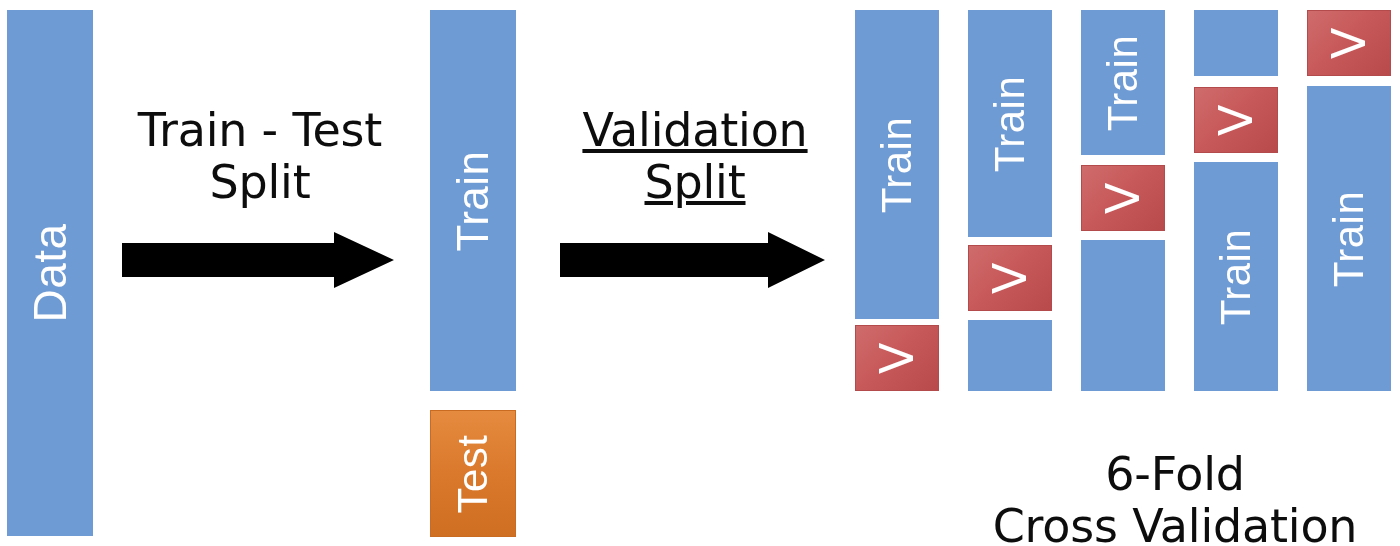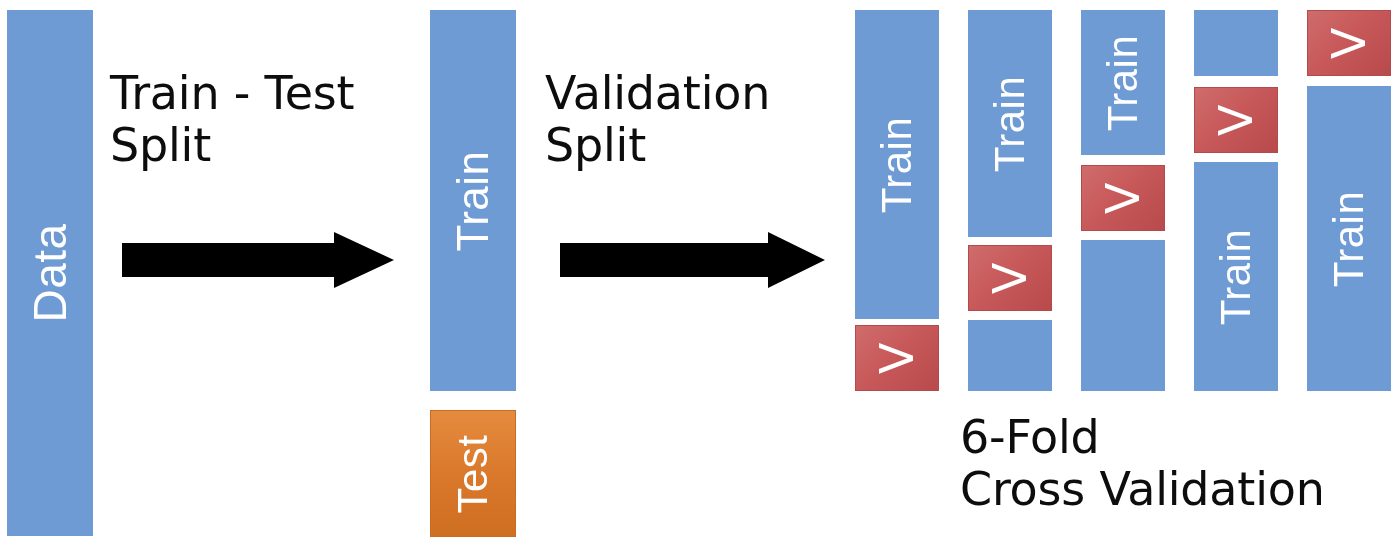--- a/index.html
+++ b/index.html
@@ -45,27 +45,28 @@
     border: 1px solid #c96c21;
   }
   .bar-red {
     background: linear-gradient(135deg, #cf6c6c 0%, #c8595a 45%, #b94a4b 100%);
     border: 1px solid #b34a4b;
   }
 
   
   .caption {
     position: absolute;
-    text-align: left;
+    text-align: center;
     color: #0d0d0d;
     font-weight: 400;
     line-height: 1.12;
     white-space: pre-line;
     font-family: "DejaVu Sans", sans-serif;
     letter-spacing: -0.2px;
+    margin-top: 37px;
   }
 
   
   .arrow {
     position: absolute;
   }
   .arrow svg { display: block; }
 
   
   .chev {
@@ -107,21 +108,21 @@
         <span class="vtext" style="font-size: 42px;">Test</span>
       </div>
     </div>
 
   <div class="arrow" style="left:560px; top:232px;">
     <svg width="265" height="56" viewBox="0 0 265 56" aria-hidden="true">
       <polygon points="0,11 208,11 208,0 265,28 208,56 208,45 0,45" fill="#000000"></polygon>
     </svg>
   </div>
 
-  <div class="caption" style="left:545px; top:68px; width:300px; font-size:46px;">Validation
+  <div class="caption" style="left:545px; top:68px; width:300px; font-size:46px;text-decoration:underline;">Validation
 Split</div>
 
   <div id="stage3">
       <div class="bar bar-blue" style="left: 855px; top: 10px; width: 84px; height: 309px;">
         <span class="vtext" style="font-size: 42px;">Train</span>
       </div>
       <div class="bar bar-red" style="left: 855px; top: 325px; width: 84px; height: 66px;">
         <span class="chev">V</span>
       </div>
       <div class="bar bar-blue" style="left: 968px; top: 10px; width: 84px; height: 227px;">

